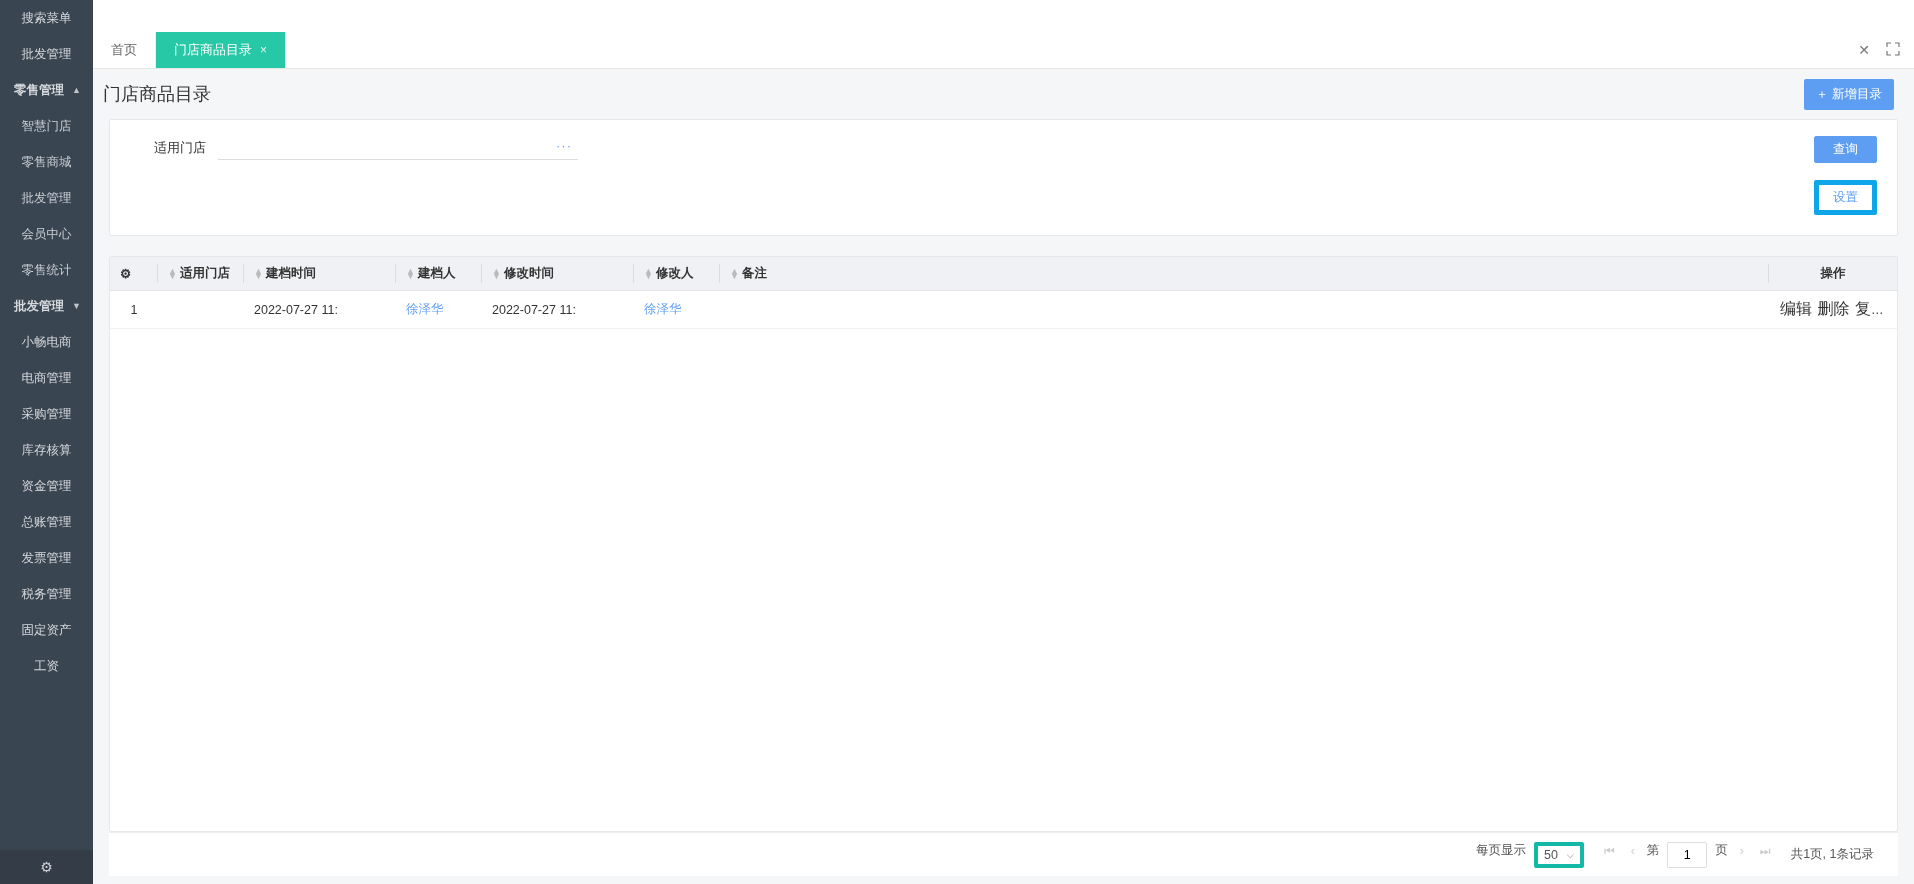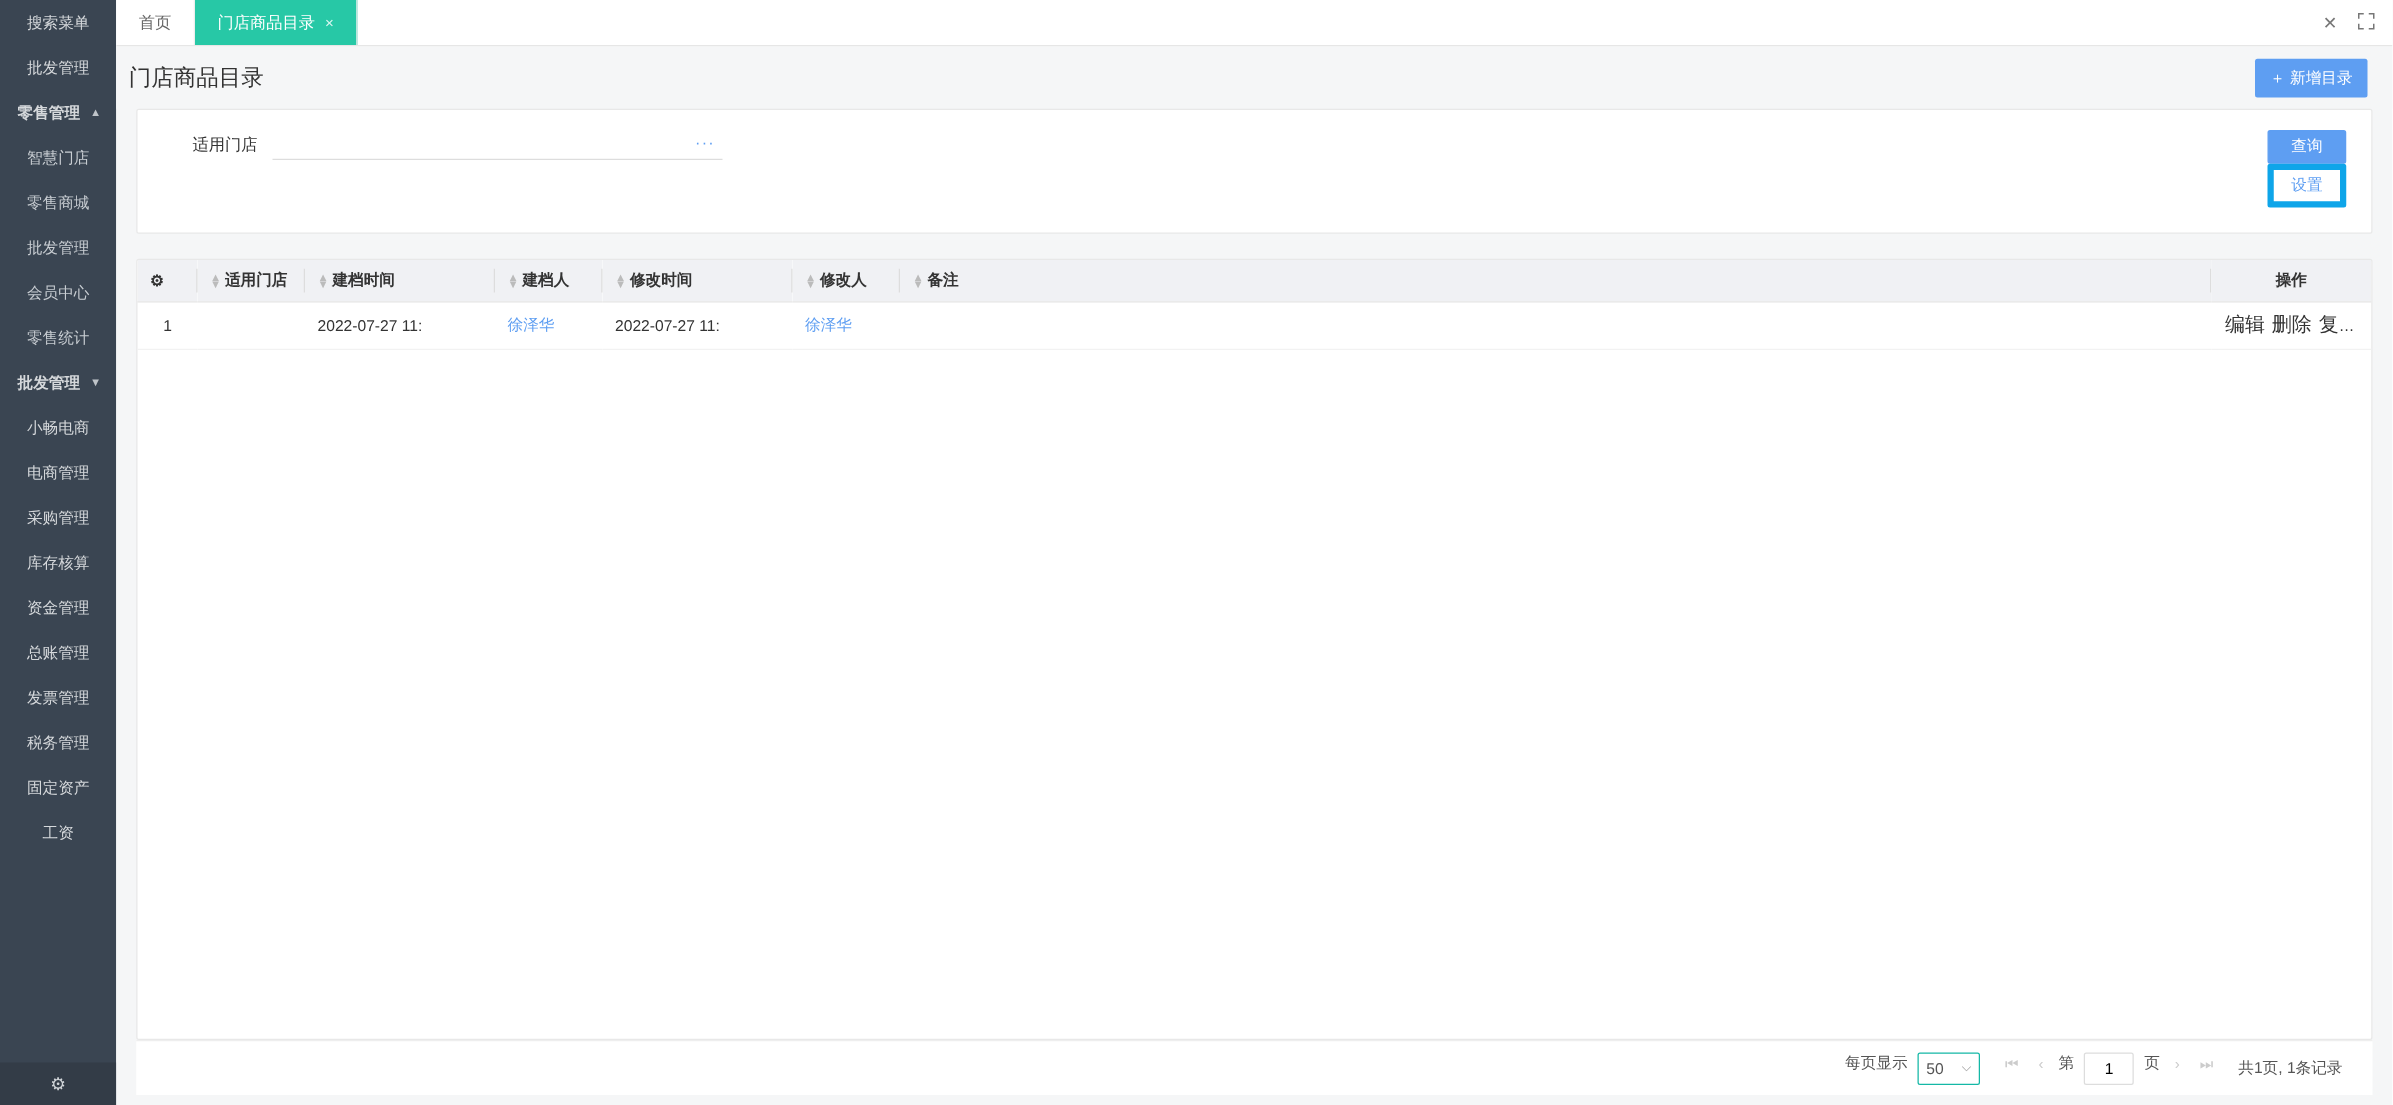--- a/index.html
+++ b/index.html
@@ -10,21 +10,21 @@
 .sidebar { width: 93px; background: #3a4552; color: #ccc; display: flex; flex-direction: column; flex-shrink: 0; }
 .sidebar-item { height: 36px; display: flex; align-items: center; justify-content: center; font-size: 12.5px; color: #d5d8db; cursor: pointer; position: relative; }
 .sidebar-item.with-caret { justify-content: space-between; padding: 0 12px 0 14px; font-weight: bold; }
 .sidebar-item.sub { height: 36px; font-size: 12.5px; color: #c8cdd2; }
 .caret-icon { font-size: 9px; color: #bfc4c9; }
 .sidebar-spacer { flex: 1; }
 .sidebar-footer { height: 34px; display: flex; align-items: center; justify-content: center; background: #333c47; }
 .gear-icon { color: #cfd3d7; font-size: 14px; }
 
 
-.main { flex: 1; display: flex; flex-direction: column; min-width: 0; background: #f5f6f7; }
+.main { flex: 1; display: flex; flex-direction: column; min-width: 0; background: #f5f6f7; margin-top: 32px; }
 
 
 .tabs-bar { height: 37px; background: #fff; display: flex; align-items: stretch; border-bottom: 1px solid #e6e6e6; position: relative; }
 .tab { display: flex; align-items: center; padding: 0 18px; font-size: 13px; color: #666; cursor: pointer; border-right: 1px solid #eee; }
 .tab.active { background: #27c8a6; color: #fff; }
 .tab-close { margin-left: 8px; font-size: 12px; opacity: 0.85; cursor: pointer; }
 .tabs-right { margin-left: auto; display: flex; align-items: center; gap: 16px; padding-right: 14px; }
 .tab-icon { color: #777; font-size: 14px; cursor: pointer; }
 .close-x { font-weight: 300; }
 
@@ -34,42 +34,42 @@
 .btn-primary { background: #5e9ef2; color: #fff; border: none; border-radius: 2px; padding: 7px 12px; font-size: 12.5px; cursor: pointer; display: flex; align-items: center; gap: 4px; }
 .btn-primary .plus { font-size: 12px; }
 
 
 .filter-panel { margin: 0 16px; background: #fff; border: 1px solid #e8e8e8; border-radius: 2px; padding: 16px 20px 20px 44px; display: flex; align-items: flex-start; }
 .filter-left { display: flex; align-items: center; gap: 12px; flex: 1; }
 .filter-label { font-size: 13px; color: #333; }
 .filter-input-wrap { position: relative; width: 360px; }
 .filter-input { width: 100%; border: none; border-bottom: 1px solid #ddd; padding: 4px 24px 4px 2px; font-size: 13px; background: transparent; outline: none; }
 .filter-ellipsis { position: absolute; right: 6px; top: 2px; color: #5e9ef2; font-size: 13px; cursor: pointer; letter-spacing: 1px; }
-.filter-buttons { display: flex; flex-direction: column; gap: 0; }
+.filter-buttons { display: flex; flex-direction: column; gap: 17px; }
 .btn-sm { padding: 4px 14px; font-size: 12.5px; border-radius: 2px; cursor: pointer; }
 .btn-sm.primary { background: #5e9ef2; color: #fff; border: 1px solid #5e9ef2; }
 .btn-sm.outline { background: #fff; color: #5e9ef2; border: 5px solid #0ea5e9; }
 
 
 .table-wrap { margin: 20px 16px 0; background: #fff; border: 1px solid #e8e8e8; border-radius: 2px; flex: 1; display: flex; flex-direction: column; min-height: 0; }
 .table { width: 100%; border-collapse: collapse; table-layout: fixed; }
 .table thead th { background: #f0f1f4; font-size: 12.5px; font-weight: 600; color: #333; text-align: left; padding: 8px 10px; border-bottom: 1px solid #e4e4e4; white-space: nowrap; position: relative; }
 .table thead th:not(:last-child)::after { content: ""; position: absolute; right: 0; top: 20%; height: 60%; width: 1px; background: #ddd; }
 .sort-icon { color: #bbb; font-size: 9px; margin-right: 3px; display: inline-flex; flex-direction: column; line-height: 5px; vertical-align: middle; }
 .th-gear { text-align: center; }
 .table tbody td { padding: 8px 10px; font-size: 12.5px; color: #333; border-bottom: 1px solid #f2f2f2; white-space: nowrap; overflow: hidden; text-overflow: ellipsis; }
 .link { color: #5e9ef2; cursor: pointer; }
 .actions-cell { text-align: center; }
 .action-link { color: #333; font-size: 16px; cursor: pointer; margin: 0 1px; }
 .table-body-scroll { flex: 1; overflow: auto; }
 
 
 .pager { height: 44px; display: flex; align-items: center; justify-content: flex-end; gap: 16px; padding: 0 24px; margin: 0 16px 8px; background: #fff; border-top: 1px solid #eee; font-size: 12.5px; color: #555; }
 .pager-group { display: flex; gap: 8px; }
-.page-size-select { width: 50px; height: 26px; border: 1px solid #14b8a6; border-radius: 2px; padding: 0 6px; display: flex; align-items: center; justify-content: space-between; cursor: pointer; }
+.page-size-select { width: 50px; height: 26px; border: 4px solid #14b8a6; border-radius: 2px; padding: 0 6px; display: flex; align-items: center; justify-content: space-between; cursor: pointer; }
 .page-input { width: 40px; height: 26px; border: 1px solid #ddd; border-radius: 2px; text-align: center; font-size: 12.5px; }
 .pager-btn { color: #ccc; font-size: 12px; cursor: pointer; padding: 2px 4px; }
 </style>
 </head>
 <body>
 
 <div class="app">
 
   <div class="sidebar">
     <div class="sidebar-item">

